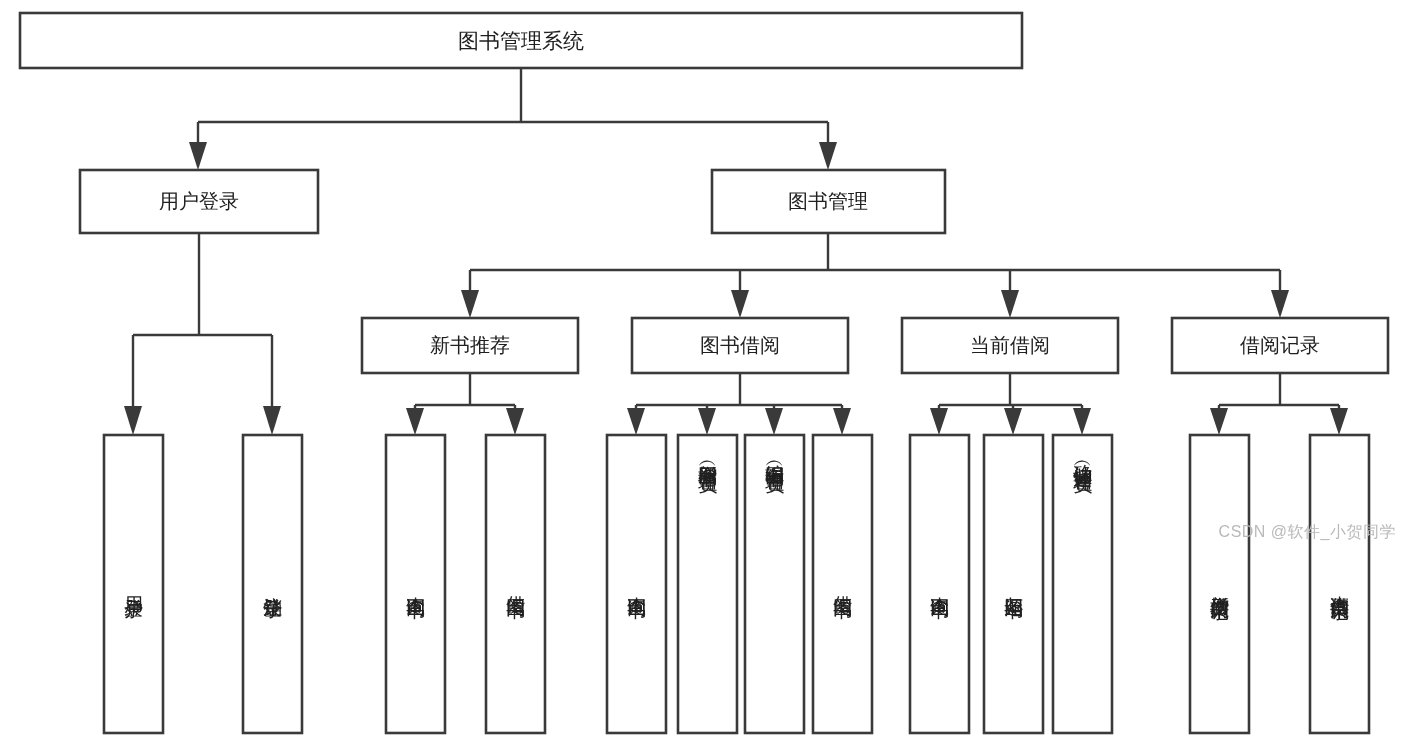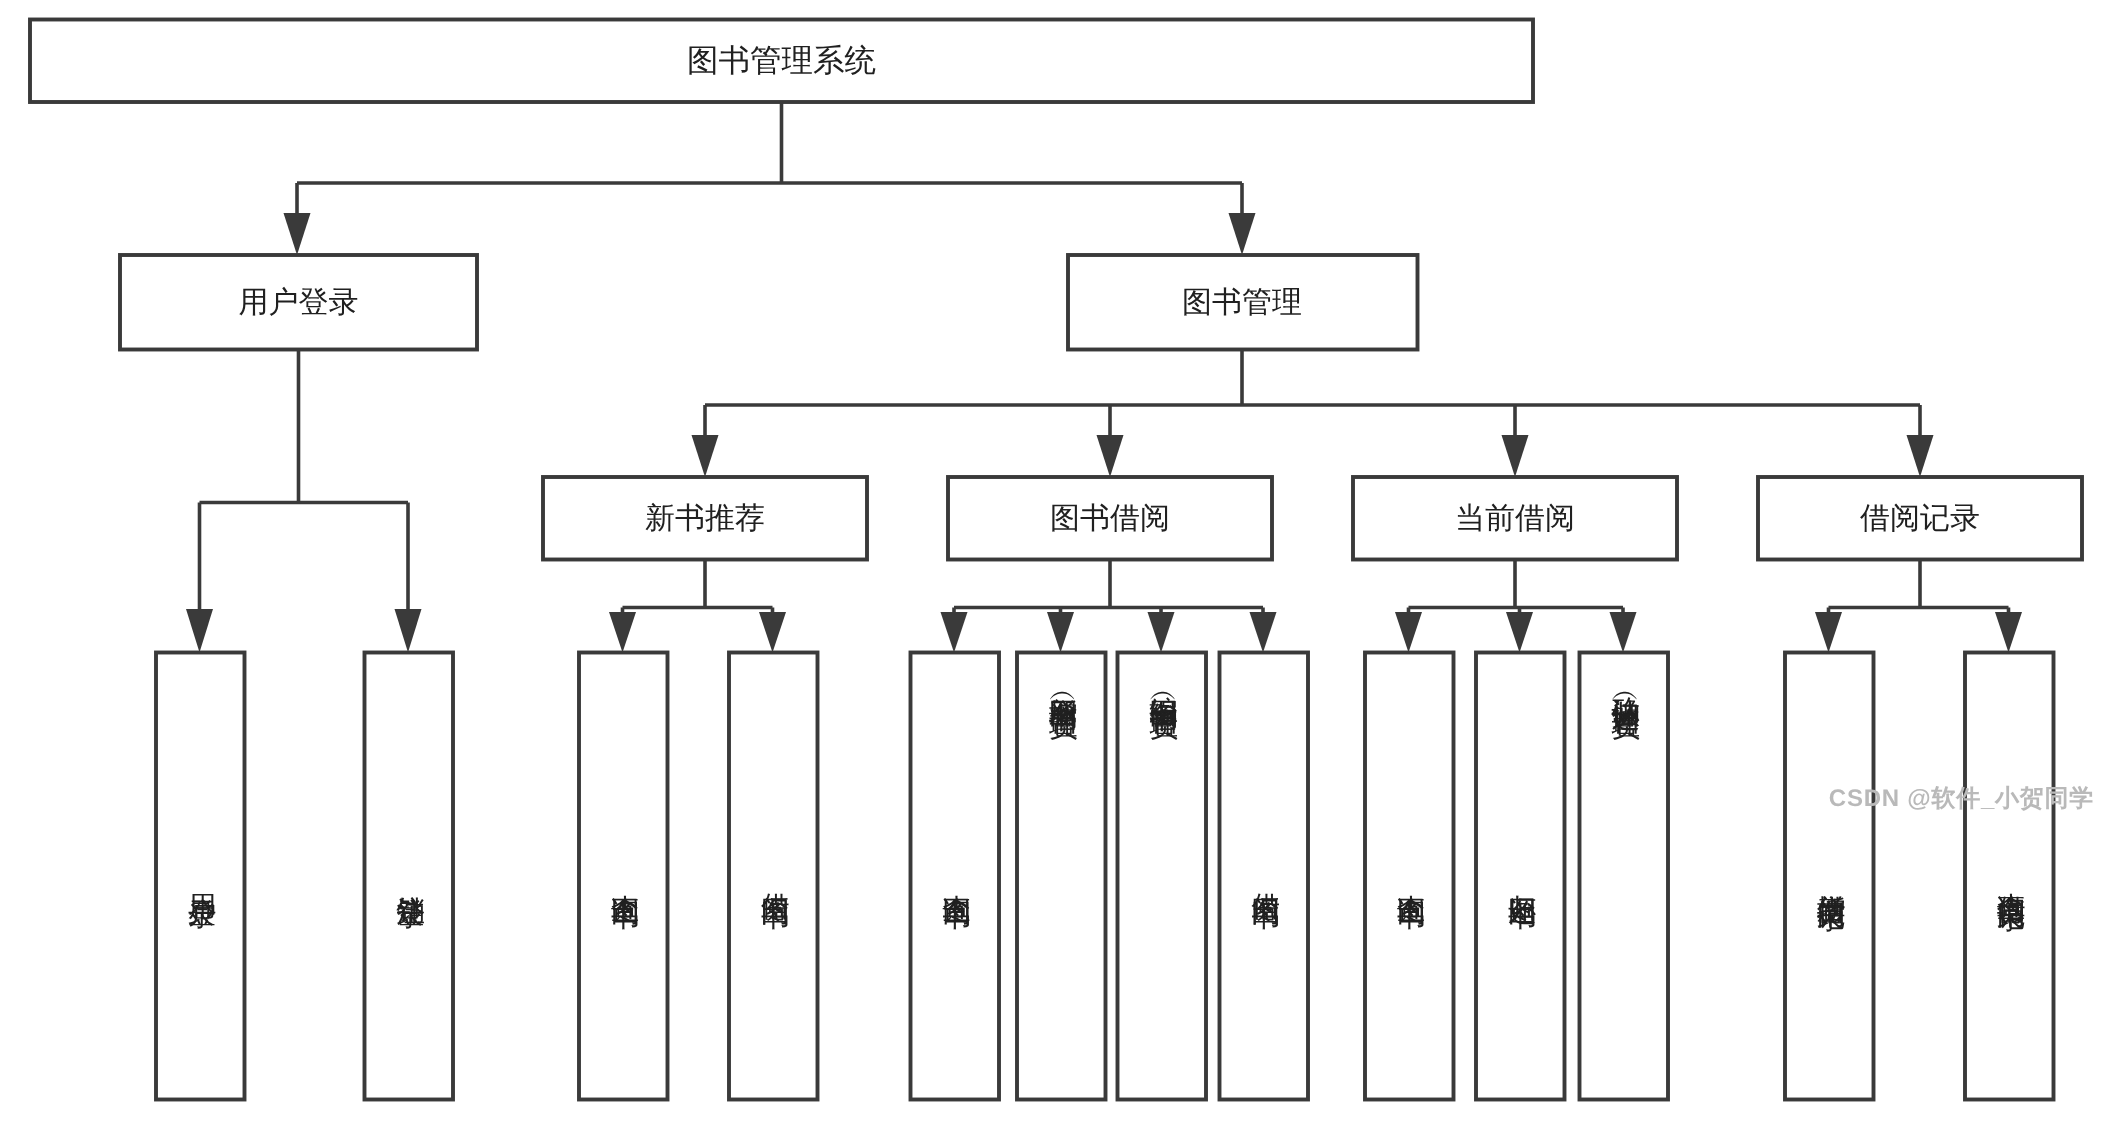--- a/index.html
+++ b/index.html
@@ -75,21 +75,20 @@
   }
   .watermark {
     position: absolute;
     right: 9px;
     bottom: 5px;
     font-family: "Liberation Sans", "DejaVu Sans", sans-serif;
     font-size: 16px;
     color: #b9b9b9;
     letter-spacing: 0.5px;
     white-space: nowrap;
-    font-weight: bold;
   }
 </style>
 </head>
 <body>
 
 <div id="diagram-root">
 
   <svg id="flowchart" viewBox="0 0 1405 747" xmlns="http://www.w3.org/2000/svg">
 
     <g>

